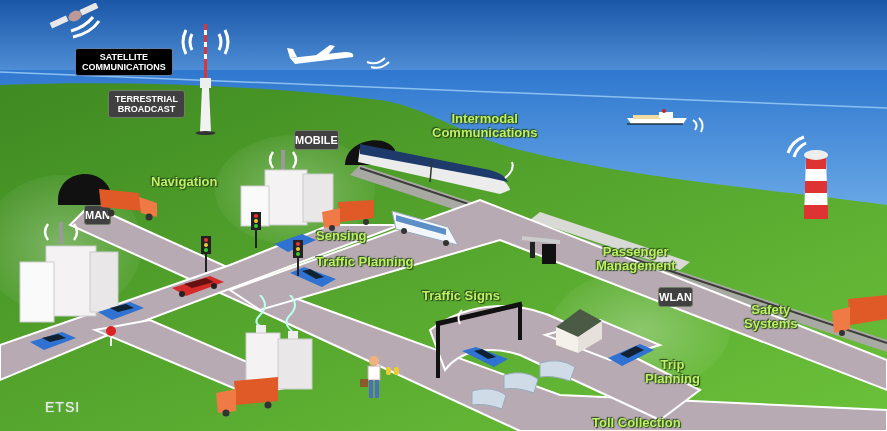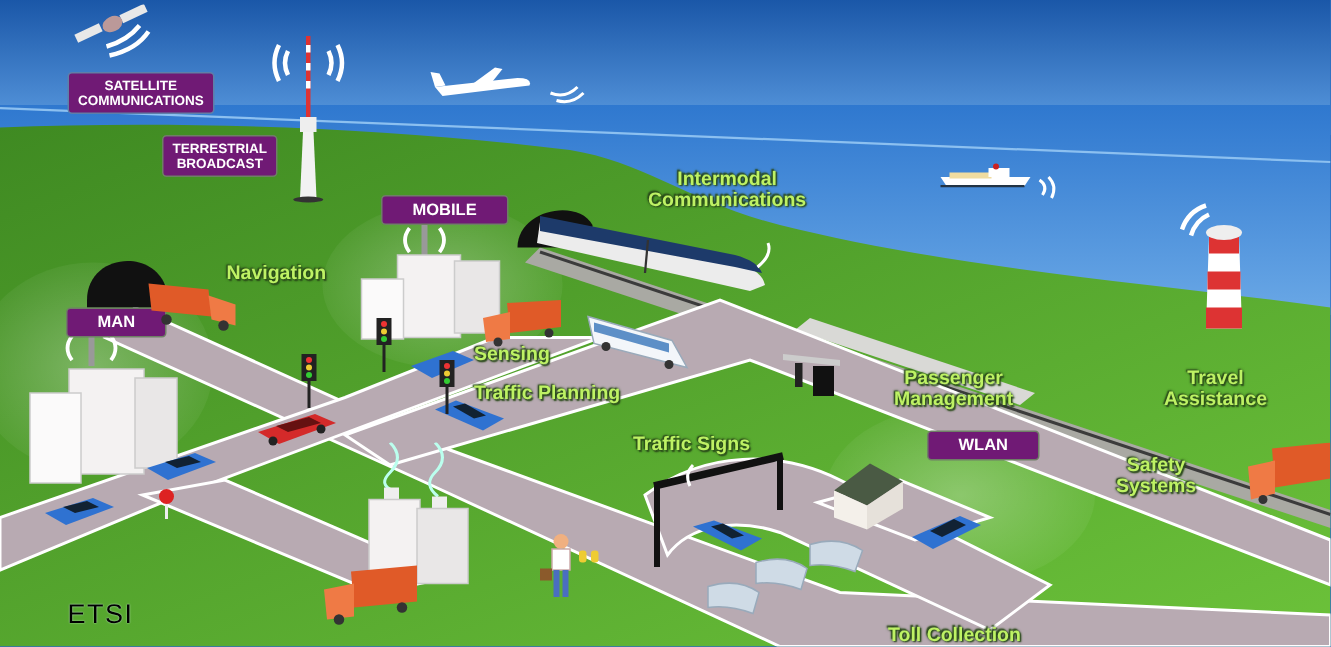--- a/index.html
+++ b/index.html
@@ -1,25 +1,25 @@
 <!DOCTYPE html>
 <html><head>
 <meta charset="utf-8">
 <style>
   html,body{margin:0;padding:0;}
   body{width:887px;height:431px;overflow:hidden;background:#2c6fc0;font-family:"Liberation Sans",sans-serif;}
   #scene{position:relative;width:887px;height:431px;overflow:hidden;}
   svg.bg{position:absolute;left:0;top:0;}
   .lbl{position:absolute;color:#bef264;font-weight:bold;font-size:13px;line-height:14px;text-align:center;
        text-shadow:0 0 2px #2a4a1a,1px 1px 1px #2a4a1a,-1px -1px 1px #2a4a1a;white-space:nowrap;}
-  .badge{position:absolute;background:#701a75;color:#fff;font-weight:bold;font-size:9px;line-height:10px;
+  .badge{position:absolute;background:#404040;color:#fff;font-weight:bold;font-size:9px;line-height:10px;
          text-align:center;padding:3px 6px;border-radius:3px;border:1px solid #6f7f66;white-space:nowrap;}
-  .badge.sky{background:#701a75;border-color:#5f7fa8;}
-  .badge.big{font-size:11px;line-height:12px;padding:3px 20px;}
-  .etsi{position:absolute;left:45px;top:399px;font-size:18px;color:#000000;font-weight:normal;letter-spacing:1px;
+  .badge.sky{background:#000000;border-color:#5f7fa8;margin-left:30px;}
+  .badge.big{font-size:11px;line-height:12px;padding:3px 0;margin-left:40px;}
+  .etsi{position:absolute;left:45px;top:399px;font-size:14px;color:#e5e5e5;font-weight:normal;letter-spacing:1px;
         text-shadow:0 0 1px #dfe;}
   .icon{position:absolute;}
 </style>
 </head>
 <body>
 
 <div id="scene">
   <svg class="bg" width="887" height="431" viewBox="0 0 887 431">
     <defs>
       <linearGradient id="sky" x1="0" y1="0" x2="0" y2="1">
@@ -291,26 +291,26 @@
     <div>Intermodal</div>
     <div>Communications</div>
   </div>
   <div class="lbl" style="left:151px;top:175px">Navigation</div>
   <div class="lbl" style="left:316px;top:229px">Sensing</div>
   <div class="lbl" style="left:316px;top:255px">Traffic Planning</div>
   <div class="lbl" style="left:596px;top:245px">
     <div>Passenger</div>
     <div>Management</div>
   </div>
-  <div class="lbl" style="left:776px;top:245px">
-    <div>Travel</div>
-    <div>Assistance</div>
-  </div>
   <div class="lbl" style="left:422px;top:289px">Traffic Signs</div>
   <div class="badge big" style="left:618px;top:287px">WLAN</div>
   <div class="lbl" style="left:744px;top:303px">
     <div>Safety</div>
     <div>Systems</div>
   </div>
+  <div class="lbl" style="left:645px;top:358px">
+    <div>Trip</div>
+    <div>Planning</div>
+  </div>
   <div class="lbl" style="left:592px;top:416px">Toll Collection</div>
 
   <div class="etsi">ETSI</div>
 </div>
 
 </body></html>

